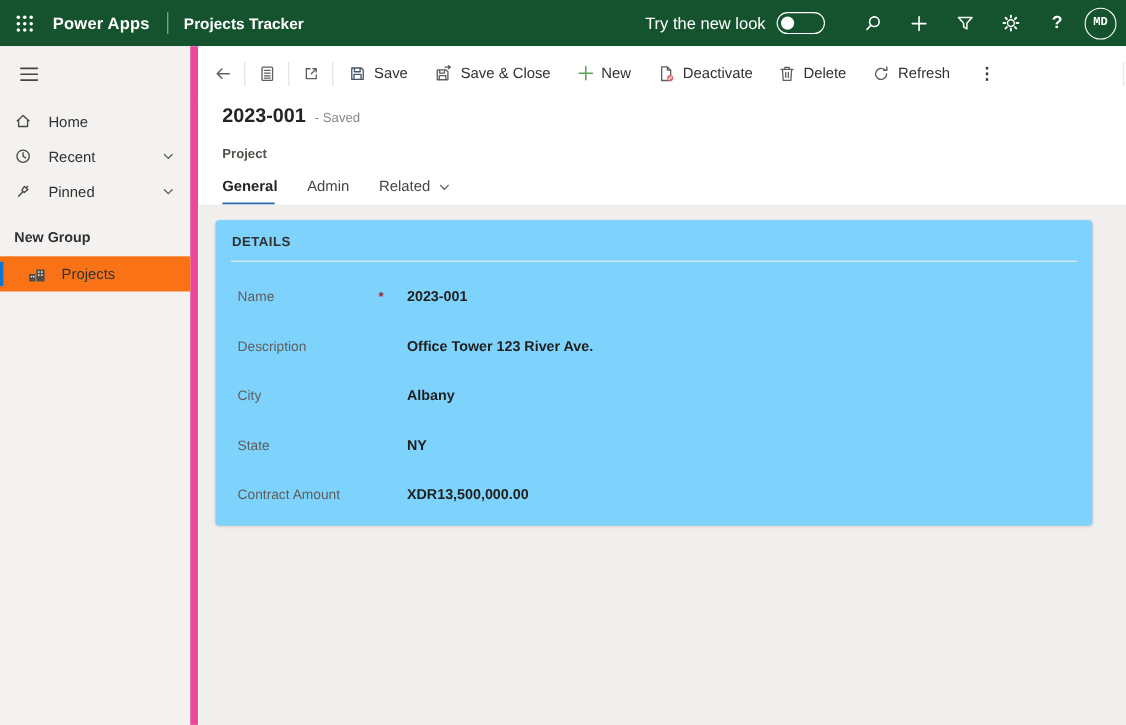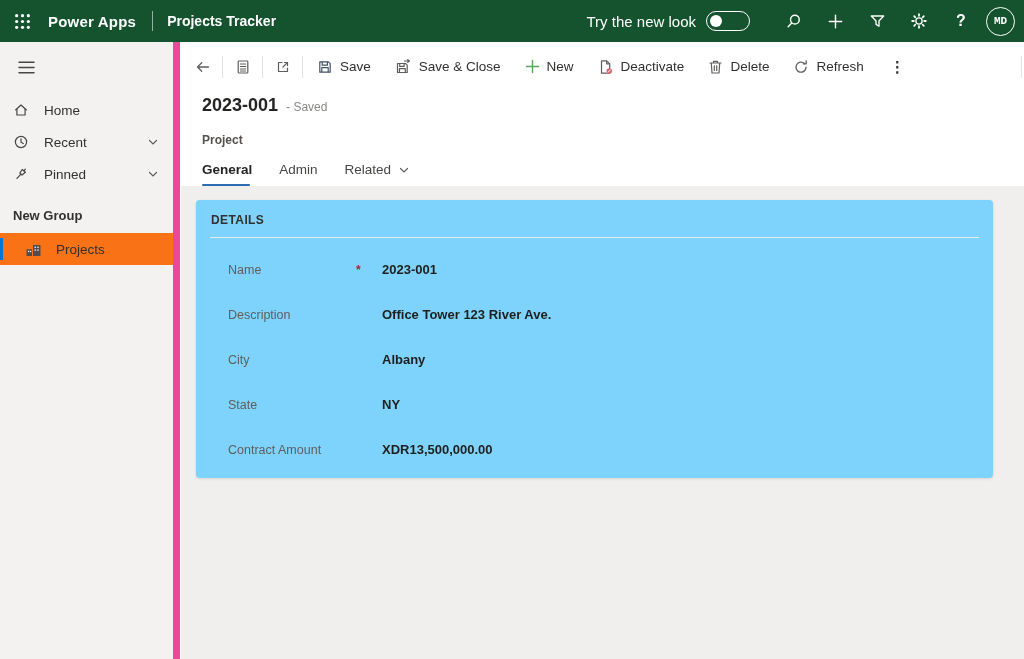--- a/index.html
+++ b/index.html
@@ -49,21 +49,21 @@
   .tab { font-size:13.5px; color:#484644; cursor:pointer; padding-bottom:9px; position:relative; display:flex; align-items:center; gap:7px; }
   .tab.active { font-weight:700; color:#252423; }
   .tab.active::after { content:""; position:absolute; left:0; right:2px; bottom:0; height:2.5px; background:#2b6cb0; border-radius:1px; }
 
   
   .content { position:absolute; top:186px; left:181px; width:843px; height:473px; background:#f0efee; }
   .card { position:absolute; left:15px; top:14px; width:797px; height:278px; background:#7dd3fc; border-radius:4px; box-shadow:0 1px 3px rgba(0,0,0,.10), 0 0 1px rgba(0,0,0,.08); }
   .card-title { font-size:12px; font-weight:700; letter-spacing:.4px; color:#323130; padding:13px 0 0 15px; }
   .card-divider { height:1px; background:#edebe9; margin:10px 14px 0 14px; }
   .fields { position:absolute; top:47px; left:0; right:0; }
-  .field-row { height:45px; display:flex; align-items:center; padding-left:32px; }
+  .field-row { height:45px; display:flex; align-items:center; padding-left:20px; }
   .field-label { width:128px; font-size:12.5px; color:#605e5c; }
   .field-req { width:26px; font-size:12px; color:#a4262c; font-weight:600; }
   .field-value { font-size:13px; font-weight:700; color:#1f1e1d; }
 
   svg { display:block; }
 </style>
 </head>
 <body>
 
 <div class="topbar">

